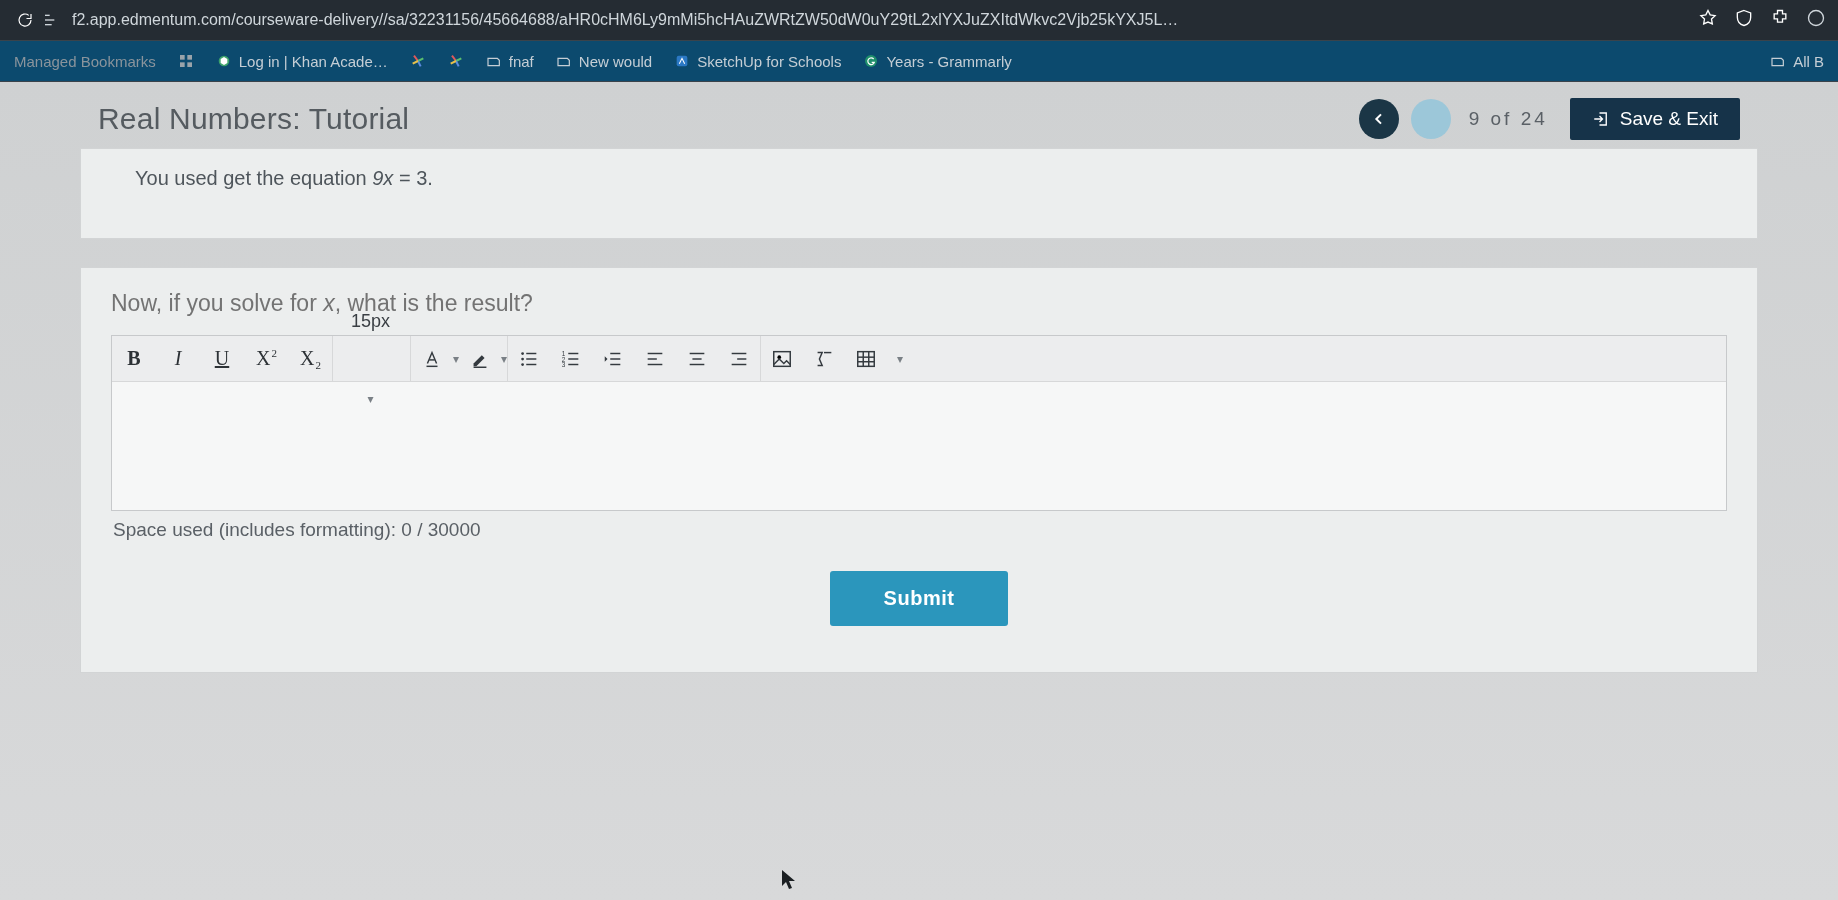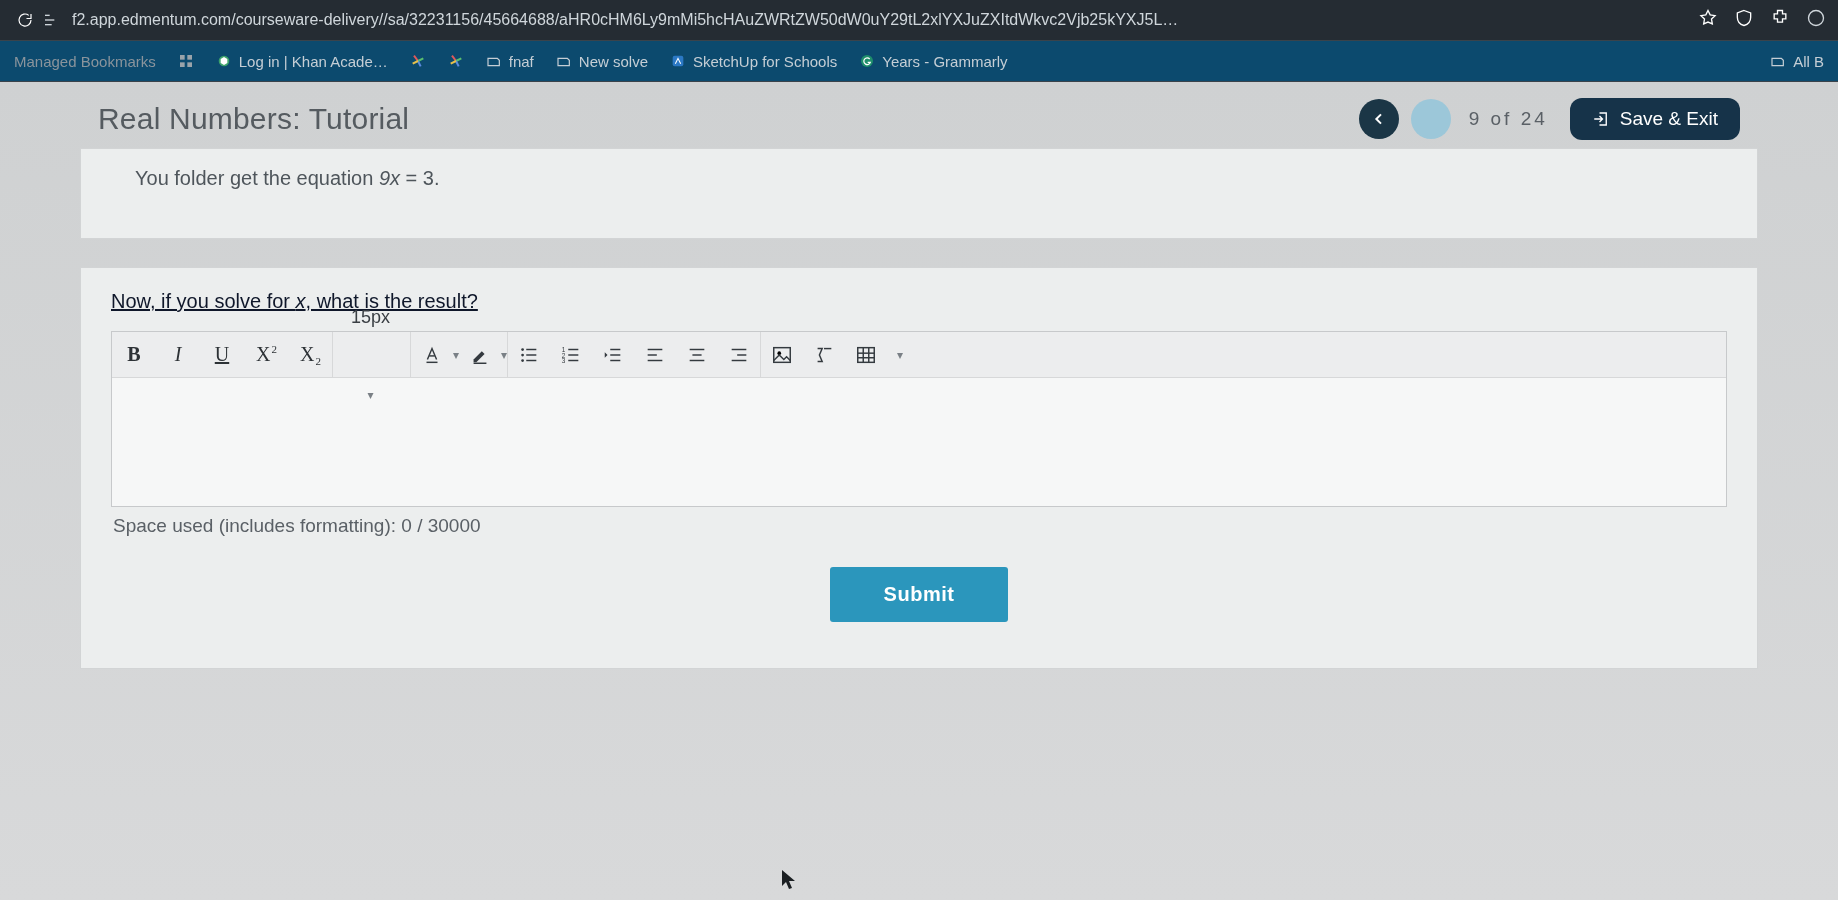--- a/index.html
+++ b/index.html
@@ -20,29 +20,29 @@
   
   .page-wrap { position:absolute; top:82px; left:0; right:0; bottom:0; background:linear-gradient(#cfd1d2,#d8d9da); padding:0 0 0 0; }
   .content-frame { margin:0 80px 0 80px; background:transparent; }
   .header-bar { display:flex; align-items:center; height:66px; padding:8px 18px 0 18px; }
   .header-title { font-size:30px; font-weight:300; color:#555b60; letter-spacing:.2px;}
   .header-spacer { flex:1; }
   .circ-btn { width:40px; height:40px; border-radius:50%; display:flex; align-items:center; justify-content:center; margin-right:12px; cursor:pointer;}
   .circ-dark { background:#1b3646; color:#fff;}
   .circ-light { background:#9cc7d9; }
   .page-indicator { font-size:19px; color:#5a6066; margin:0 22px 0 6px; letter-spacing:3px;}
-  .save-exit { background:#163349; color:#fff; display:flex; align-items:center; gap:10px; padding:10px 22px; font-size:19px; cursor:pointer; border-radius:12px;}
+  .save-exit { background:#163349; color:#fff; display:flex; align-items:center; gap:10px; padding:10px 22px; font-size:19px; cursor:pointer; border-radius:2px;}
   
   .panel { background:#eceeee; border:1px solid #d2d4d5; padding:18px 24px 26px 24px; margin-bottom:28px; }
   .panel.top { padding:18px 54px 48px 54px; }
   .equation-line { font-size:20px; color:#4e555b; }
   .eq-var { font-style:italic; }
   .partc { background:#eceeee; border:1px solid #d2d4d5; padding:22px 30px 36px 30px;}
   .partc-title { font-size:23px; font-weight:700; color:#3c4247; margin-bottom:12px; letter-spacing:.3px;}
-  .partc-prompt { font-size:20px; color:#0f172a; margin-bottom:18px;text-decoration:underline;}
+  .partc-prompt { font-size:23px; color:#737373; margin-bottom:18px;}
   .rte-wrap { border:1px solid #c7c9cb; background:#f6f7f7; }
   .rte-toolbar { display:flex; align-items:stretch; height:46px; border-bottom:1px solid #d7d8d9; background:#ecedee;}
   .tb-group { display:flex; align-items:center; border-right:1px solid #d7d8d9; }
   .tb-btn { width:44px; height:46px; display:flex; align-items:center; justify-content:center; font-family:Georgia, "Times New Roman", serif; font-size:20px; color:#2d3236; cursor:pointer; }
   .tb-btn .sup { font-size:11px; position:relative; top:-6px; left:1px; }
   .tb-btn .sub { font-size:11px; position:relative; top:6px; left:1px; }
   .fs-select { display:flex; align-items:center; padding:0 20px 0 18px; font-size:18px; color:#3a3f44; gap:60px; cursor:pointer;flex-direction:column; }
   .chev { font-size:12px; color:#7a8086; }
   .tb-ic { width:42px; display:flex; align-items:center; justify-content:center; cursor:pointer;}
   .rte-body { height:128px; background:#f6f7f7; }
@@ -135,21 +135,21 @@
     <div class="bm-item">
       <svg width="16" height="14" viewBox="0 0 24 20">
           <path d="M3 6h14l3 3v8H3z" fill="none" stroke="#c5ced5" stroke-width="1.8"></path>
         </svg>
       <span class="bm-label">fnaf</span>
     </div>
     <div class="bm-item">
       <svg width="16" height="14" viewBox="0 0 24 20">
           <path d="M3 6h14l3 3v8H3z" fill="none" stroke="#c5ced5" stroke-width="1.8"></path>
         </svg>
-      <span class="bm-label">New solve</span>
+      <span class="bm-label">New would</span>
     </div>
     <div class="bm-item">
       <svg width="16" height="16" viewBox="0 0 24 24">
           <rect x="4" y="4" width="16" height="16" rx="3" fill="#2b78c4"></rect>
           <path d="M8 16l4-8 4 8" stroke="#fff" stroke-width="1.6" fill="none"></path>
         </svg>
       <span class="bm-label">SketchUp for Schools</span>
     </div>
     <div class="bm-item">
       <svg width="16" height="16" viewBox="0 0 24 24">
@@ -188,21 +188,21 @@
         <svg width="18" height="18" viewBox="0 0 24 24">
             <path d="M10 4h9v16h-9" fill="none" stroke="#fff" stroke-width="1.8"></path>
             <path d="M3 12h10M10 8l4 4-4 4" fill="none" stroke="#fff" stroke-width="1.8"></path>
           </svg>
         <span>Save &amp; Exit</span>
       </div>
     </div>
 
     <div class="panel top">
       <div class="equation-line">
-        <span>You folder get the equation </span><span class="eq-var"><span>9x</span></span><span> = </span><span>3</span><span>.</span>
+        <span>You used get the equation </span><span class="eq-var"><span>9x</span></span><span> = </span><span>3</span><span>.</span>
       </div>
     </div>
 
     <div class="partc">
       <div class="partc-prompt">
         <span>Now, if you solve for </span><span class="eq-var">x</span><span>, what is the result?</span>
       </div>
 
       <div class="rte-wrap">
         <div class="rte-toolbar">

